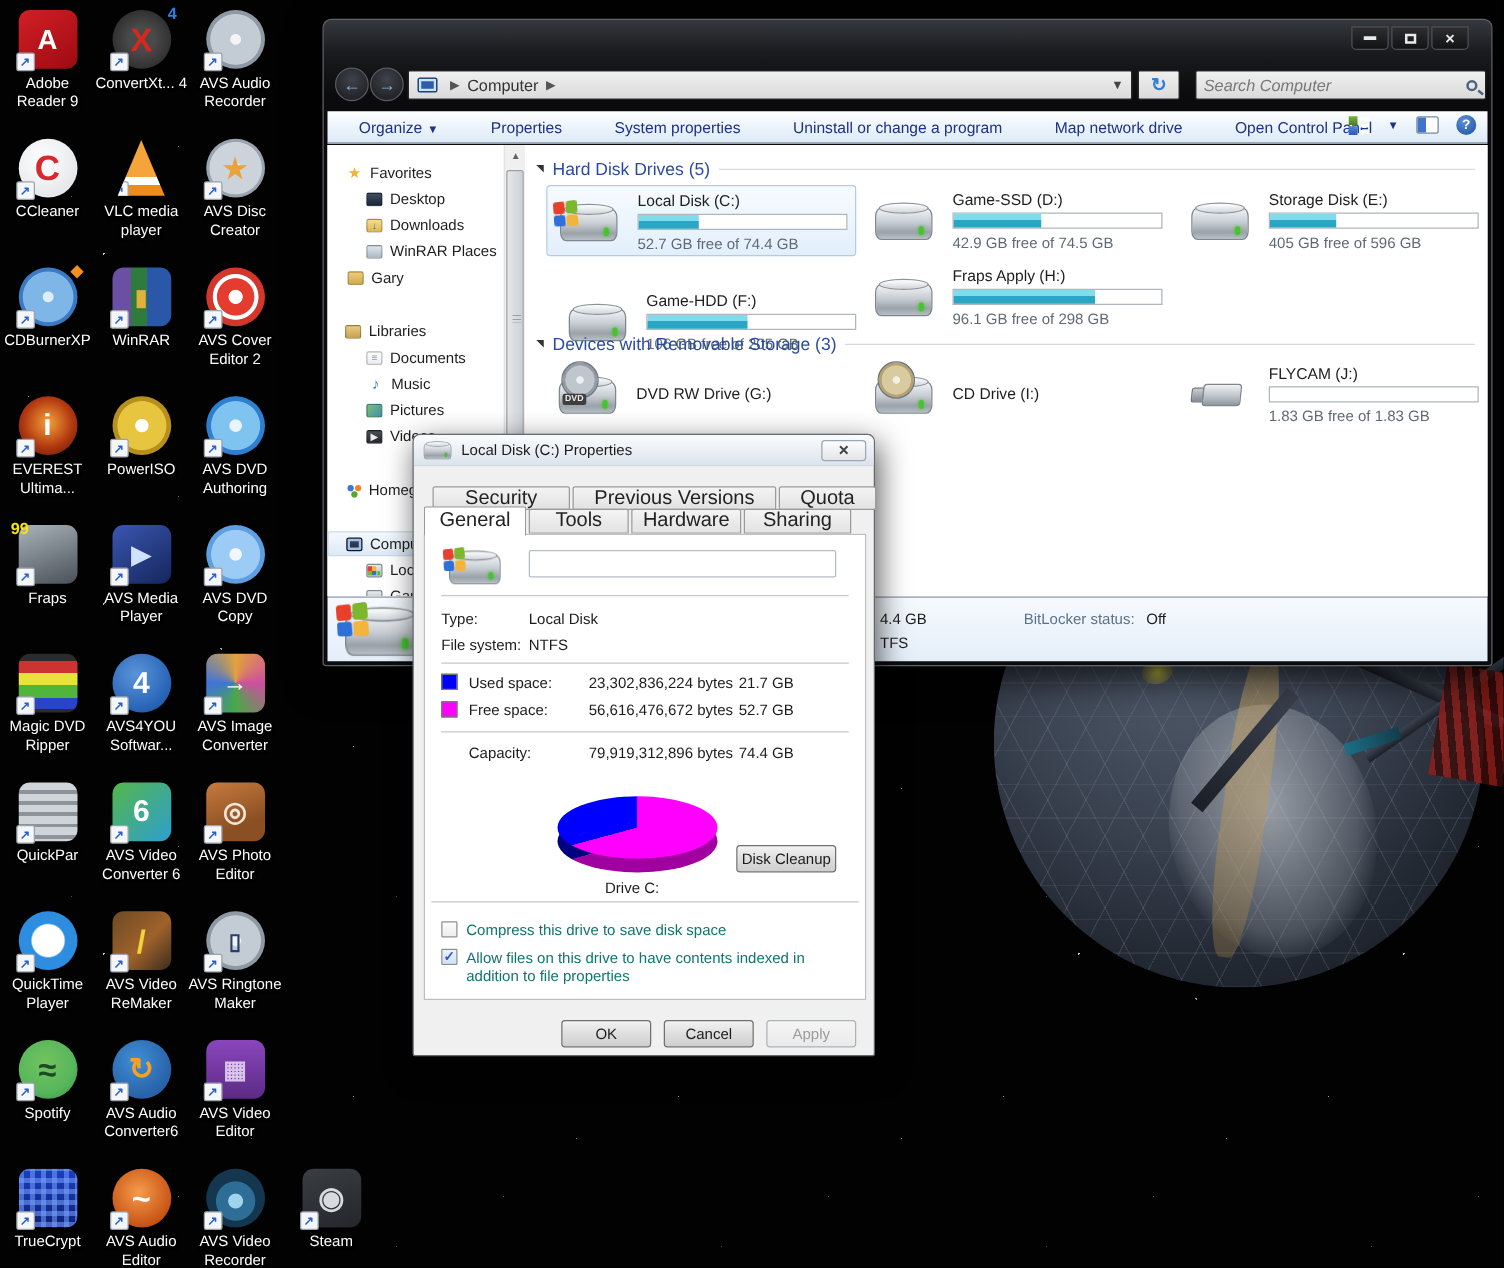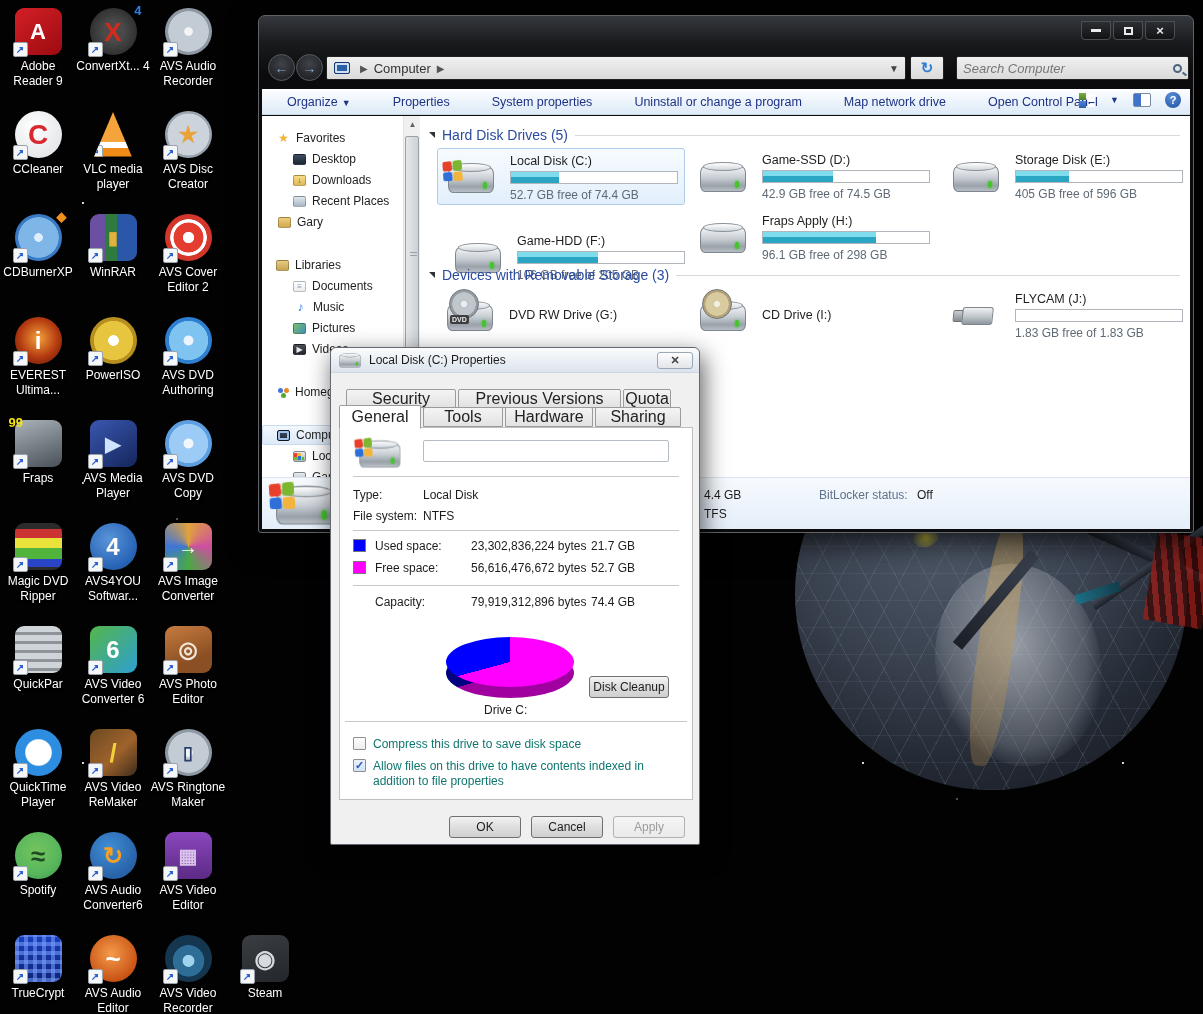--- a/index.html
+++ b/index.html
@@ -460,21 +460,21 @@
           <div class="snav" style="top: 33px; left: 0px; padding-left: 31px;">
             <span class="sb " style="background: linear-gradient(rgb(63, 76, 98), rgb(29, 39, 54));"></span>
             <span>Desktop</span>
           </div>
           <div class="snav" style="top: 54px; left: 0px; padding-left: 31px;">
             <span class="sb " style="background: linear-gradient(rgb(246, 221, 138), rgb(224, 184, 82)); display: flex; align-items: center; justify-content: center; font-size: 8px; color: rgb(42, 95, 208);">↓</span>
             <span>Downloads</span>
           </div>
           <div class="snav" style="top: 75px; left: 0px; padding-left: 31px;">
             <span class="sb " style="background: linear-gradient(rgb(223, 231, 239), rgb(170, 184, 198));"></span>
-            <span>Recent Places</span>
+            <span>WinRAR Places</span>
           </div>
           <div class="snav" style="top: 96px; left: 0px; padding-left: 16px;">
             <span class="sb " style="background: linear-gradient(rgb(236, 205, 125), rgb(211, 169, 78));"></span>
             <span>Gary</span>
           </div>
           <div class="snav" style="top: 139px; left: 0px; padding-left: 14px;">
             <span class="sb " style="background: linear-gradient(rgb(232, 204, 130), rgb(200, 163, 82));"></span>
             <span>Libraries</span>
           </div>
           <div class="snav" style="top: 160px; left: 0px; padding-left: 31px;">
@@ -670,21 +670,21 @@
       <span class="tic">
         <span class="hdd" style="display:inline-block"><span class="body" style="position:absolute"></span><span class="top" style="position:absolute"></span><span class="led" style="position:absolute"></span></span>
       </span>
       <span>Local Disk (C:) Properties</span>
     </div>
     <div id="dlg-close">✕</div>
 
     <div id="dlg-tabs">
         <div class="tab" style="left: 15px; width: 110px; top: 41px;">Security</div>
         <div class="tab" style="left: 127px; width: 163px; top: 41px;">Previous Versions</div>
-        <div class="tab" style="left: 292px; width: 48px; top: 41px;">Quota</div>
+        <div class="tab" style="left: 292px; width: 78px; top: 41px;">Quota</div>
         <div class="tab front active" style="left: 8px; width: 82px; top: 57px;">General</div>
         <div class="tab front" style="left: 92px; width: 80px; top: 59px;">Tools</div>
         <div class="tab front" style="left: 174px; width: 88px; top: 59px;">Hardware</div>
         <div class="tab front" style="left: 264px; width: 86px; top: 59px;">Sharing</div>
       </div>
     <div id="dlg-page"></div>
 
     <div style="position:absolute; left:8px; top:79px; width:354px; height:373px; z-index:4;">
       <div style="position:absolute; left:18px; top:10px; transform:scale(.9)">
         <div class="hdd">

